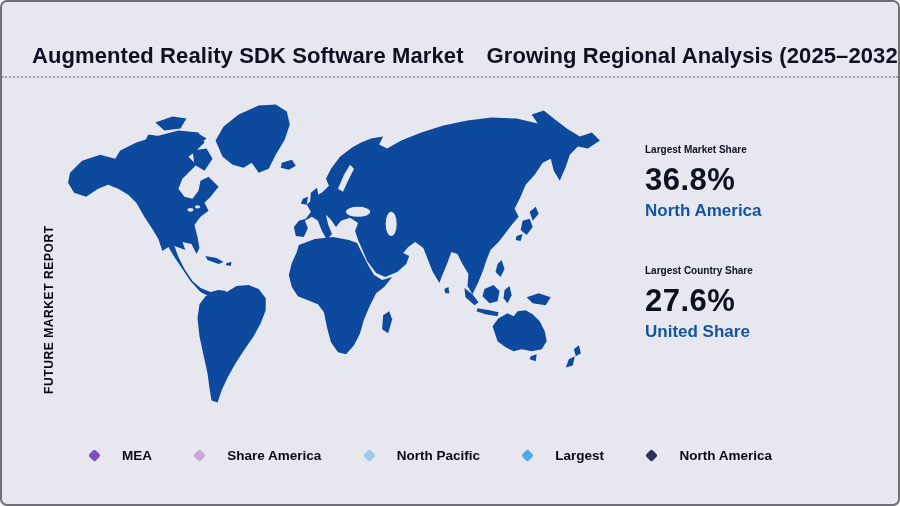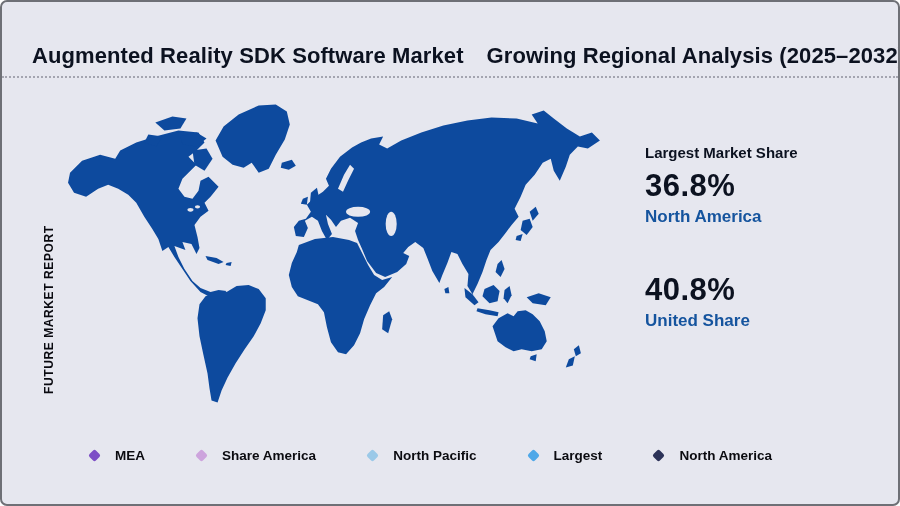--- a/index.html
+++ b/index.html
@@ -11,25 +11,25 @@
   body{width:900px;height:506px;position:relative;font-family:"Liberation Sans",sans-serif;background:#fff}
   .frame{position:absolute;inset:0;background:var(--background);border:2px solid var(--frame-border);border-radius:7px;overflow:hidden}
   .title-row{position:absolute;left:30px;top:41px;display:flex;gap:23px;font-size:22px;font-weight:bold;color:var(--dark-text);letter-spacing:.1px;white-space:nowrap}
   .divider{position:absolute;top:74px;left:0;width:100%;border-top:2px dotted var(--divider)}
   .watermark{position:absolute;left:-33px;top:305px;width:160px;text-align:center;transform:rotate(-90deg);font-size:12px;font-weight:bold;letter-spacing:.6px;color:#0a0a10;white-space:nowrap}
   .map{position:absolute;left:58px;top:90px;width:562px;height:332px}
   .map path,.map ellipse{stroke:none}
   .stat-block{position:absolute;left:643px;width:250px}
   .stat-1{top:142px}
   .stat-2{top:263px}
-  .stat-label{font-size:15px;font-weight:bold;color:var(--dark-text)}
+  .stat-label{font-size:10px;font-weight:bold;color:var(--dark-text)}
   .stat-value{font-size:31px;font-weight:bold;color:var(--dark-text);margin-top:7px;letter-spacing:.5px}
   .stat-region{font-size:17px;font-weight:bold;color:var(--accent-text);margin-top:3px}
   .legend{position:absolute;left:88px;right:126px;top:446px;display:flex;justify-content:space-between;align-items:center}
-  .legend-item{display:flex;align-items:center;gap:16px;font-size:13.5px;font-weight:bold;color:#0b0b10;white-space:nowrap}
+  .legend-item{display:flex;align-items:center;gap:23px;font-size:13.5px;font-weight:bold;color:#0b0b10;white-space:nowrap}
   .legend-diamond{width:9px;height:9px;transform:rotate(45deg);border-radius:2px;flex:0 0 auto}
 </style>
 </head>
 <body>
 
 <div class="frame">
 
   <div class="title-row">
     <span>Augmented Reality SDK Software Market</span>
     <span>Growing Regional Analysis (2025–2032)</span>
@@ -80,21 +80,22 @@
     </g>
   </svg>
 
   <div class="stat-block stat-1">
     <div class="stat-label">Largest Market Share</div>
     <div class="stat-value">36.8%</div>
     <div class="stat-region">North America</div>
   </div>
 
   <div class="stat-block stat-2">
-    <div class="stat-value">40.8%</div>
+    <div class="stat-label">Largest Country Share</div>
+    <div class="stat-value">27.6%</div>
     <div class="stat-region">United Share</div>
   </div>
 
   <div class="legend">
     <div class="legend-item">
       <span class="legend-diamond" style="background: rgb(125, 79, 198);"></span>
       <span>MEA</span>
     </div>
     <div class="legend-item">
       <span class="legend-diamond" style="background: rgb(205, 164, 221);"></span>

